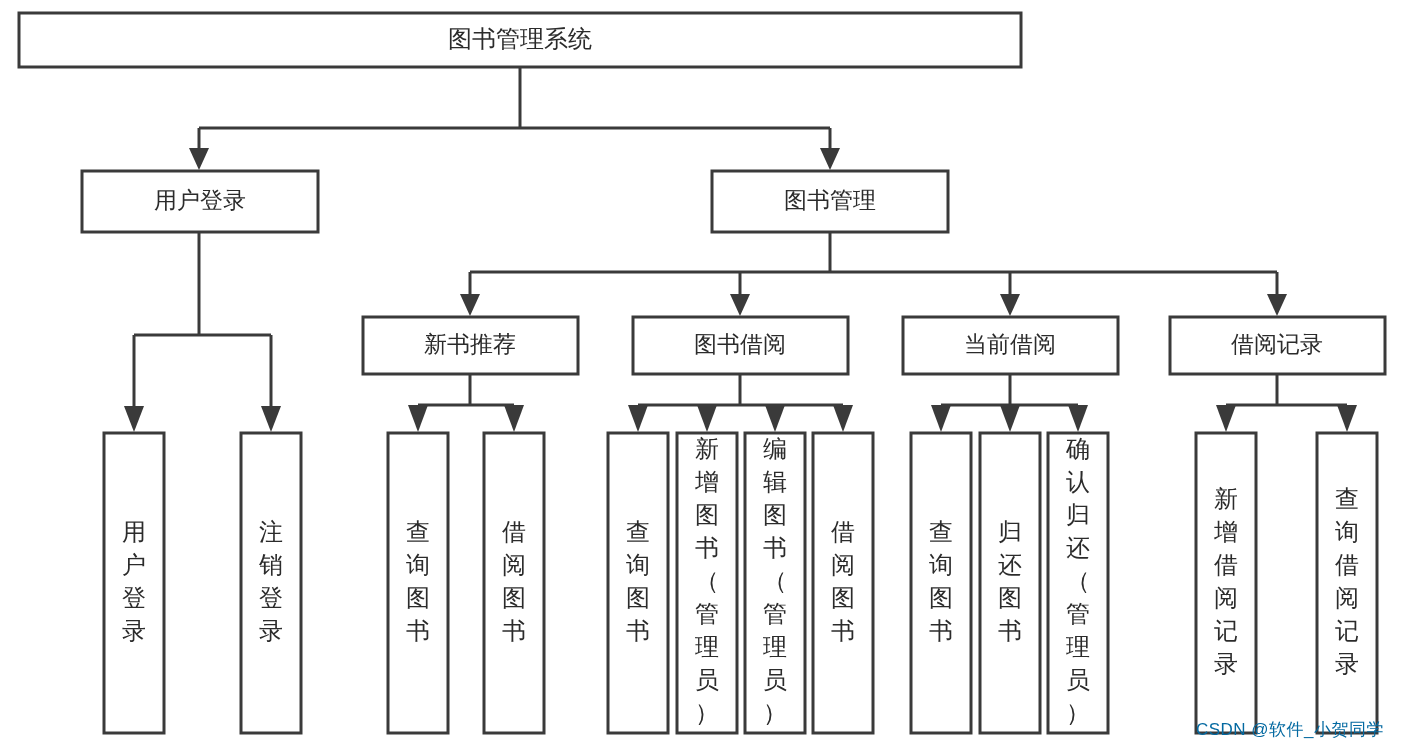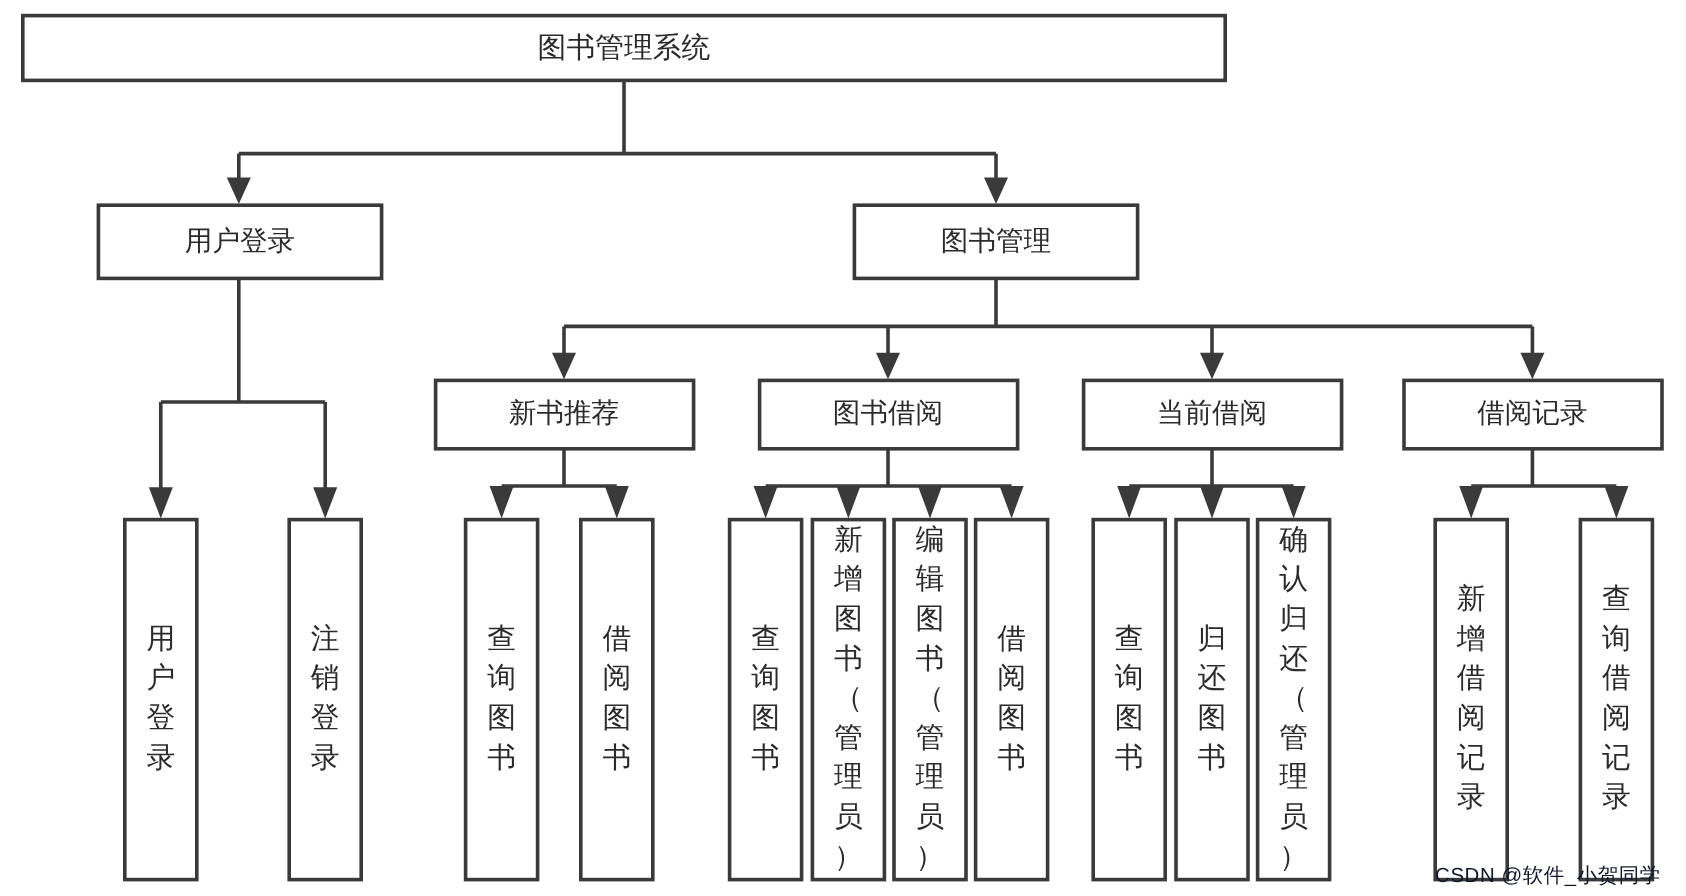--- a/index.html
+++ b/index.html
@@ -37,21 +37,21 @@
     font-family:"Liberation Sans","DejaVu Sans",sans-serif;
     font-size:24px;
     text-anchor:middle;
   }
   .watermark{
     position:absolute;
     right:8px;
     bottom:6px;
     font-family:"Liberation Sans","DejaVu Sans",sans-serif;
     font-size:17px;
-    color:#0f172a;
+    color:#0369a1;
     white-space:nowrap;
     letter-spacing:0.5px;
     pointer-events:none;
   }
 </style>
 </head>
 <body>
 
 <div id="diagram-root">
 

